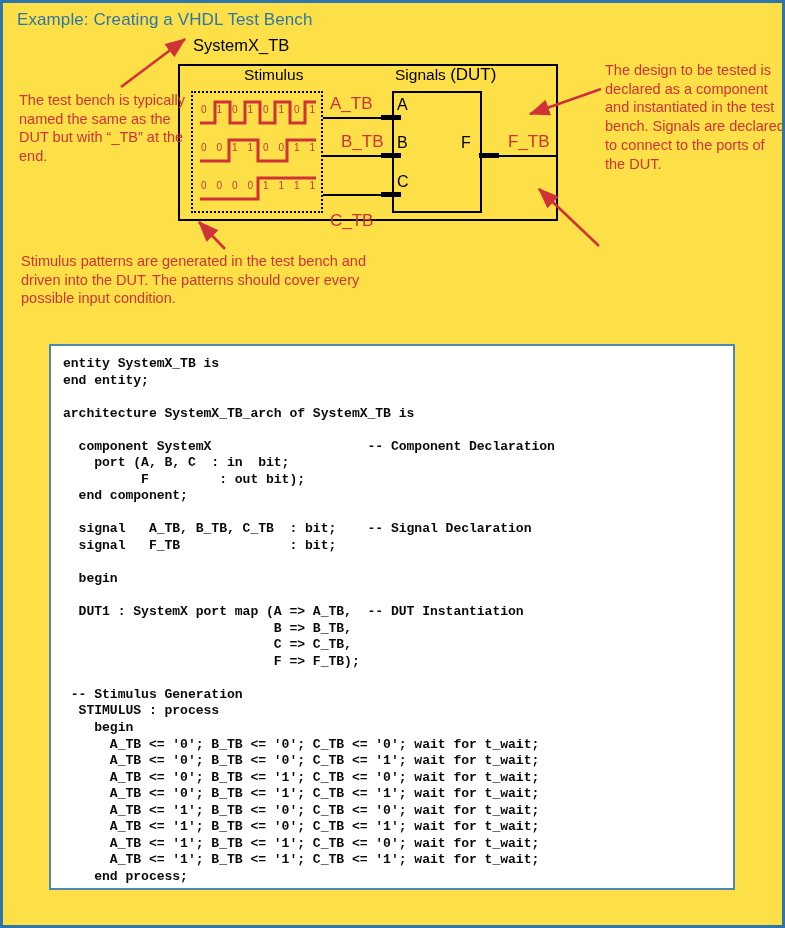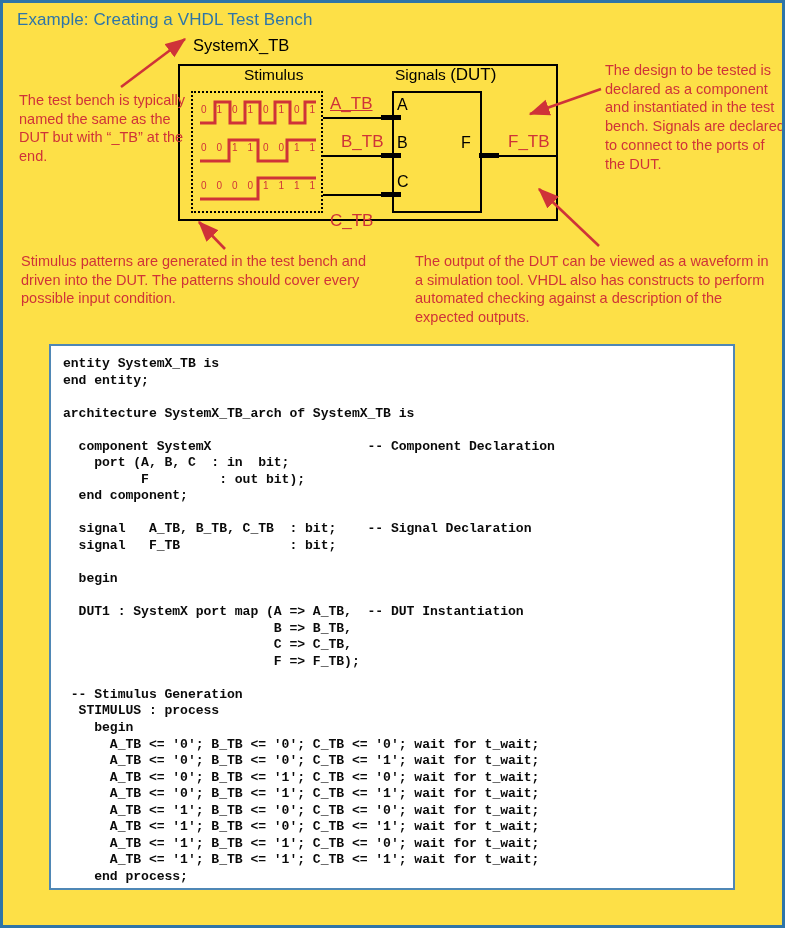--- a/index.html
+++ b/index.html
@@ -103,21 +103,21 @@
     pointer-events: none;
   }
 
   
   .signame {
     position: absolute;
     color: #CF3338;
     font-size: 17px;
     white-space: nowrap;
   }
-  #sig-a { left: 327px; top: 91px; text-decoration: underline; }
+  #sig-a { left: 327px; top: 91px; }
   #sig-b { left: 327px; top: 129px; margin-left: 11px; }
   #sig-c { left: 327px; top: 168px; margin-top: 40px; }
   #sig-f { left: 505px; top: 129px; }
 
   
   .wire {
     position: absolute;
     height: 2px;
     background: #000;
   }
@@ -274,21 +274,20 @@
   <div id="dut-label"><span>Signals</span> <span class="sub">(DUT)</span></div>
   <div id="dut-box"></div>
   <div class="portlabel" id="port-a">A</div>
   <div class="portlabel" id="port-b">B</div>
   <div class="portlabel" id="port-c">C</div>
   <div class="portlabel" id="port-f">F</div>
 
   <div class="annotation" id="note-left">The test bench is typically named the same as the DUT but with “_TB” at the end.</div>
   <div class="annotation" id="note-right">The design to be tested is declared as a component and instantiated in the test bench.  Signals are declared to connect to the ports of the DUT.</div>
   <div class="annotation" id="note-bottomleft">Stimulus patterns are generated in the test bench and driven into the DUT.  The patterns should cover every possible input condition.</div>
-  <div class="annotation" id="note-bottomright">The output of the DUT can be viewed as a waveform in a simulation tool.  VHDL also has constructs to perform automated checking against a description of the expected outputs.</div>
 
   <svg id="arrows" aria-hidden="true">
     <defs>
       <marker id="ah" markerWidth="9" markerHeight="9" refX="7.5" refY="3.2" orient="auto">
         <path d="M0,0 L8,3.2 L0,6.4 z" fill="#CF3338"></path>
       </marker>
     </defs>
 
     <line x1="118" y1="84" x2="182" y2="36" stroke="#CF3338" stroke-width="2.6" marker-end="url(#ah)"></line>
 

